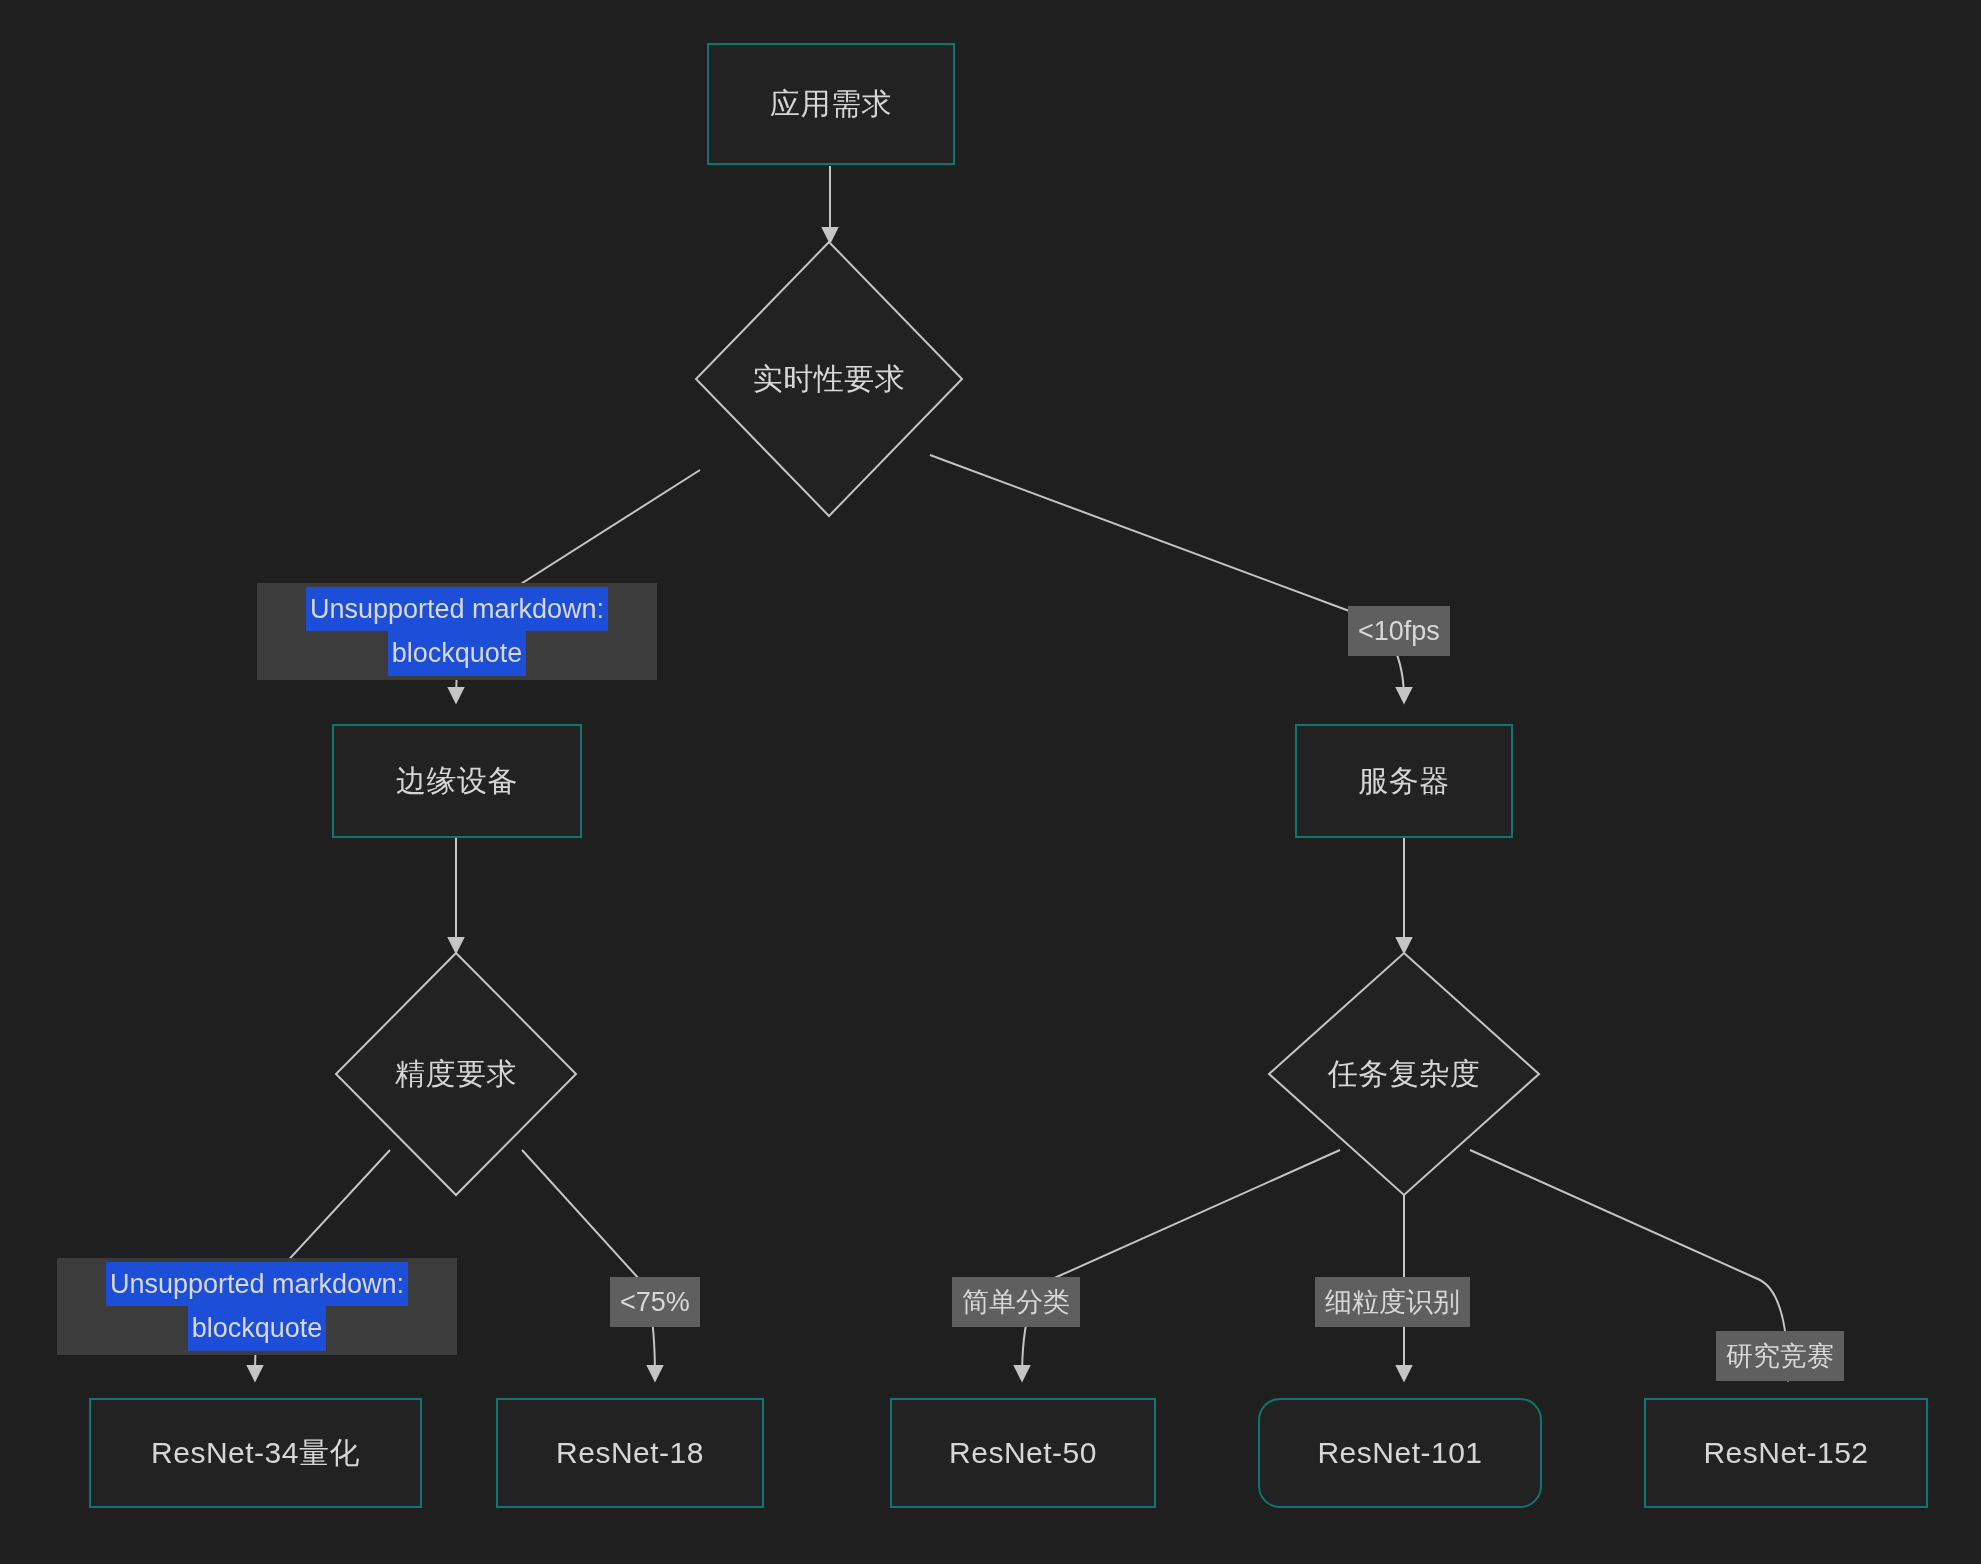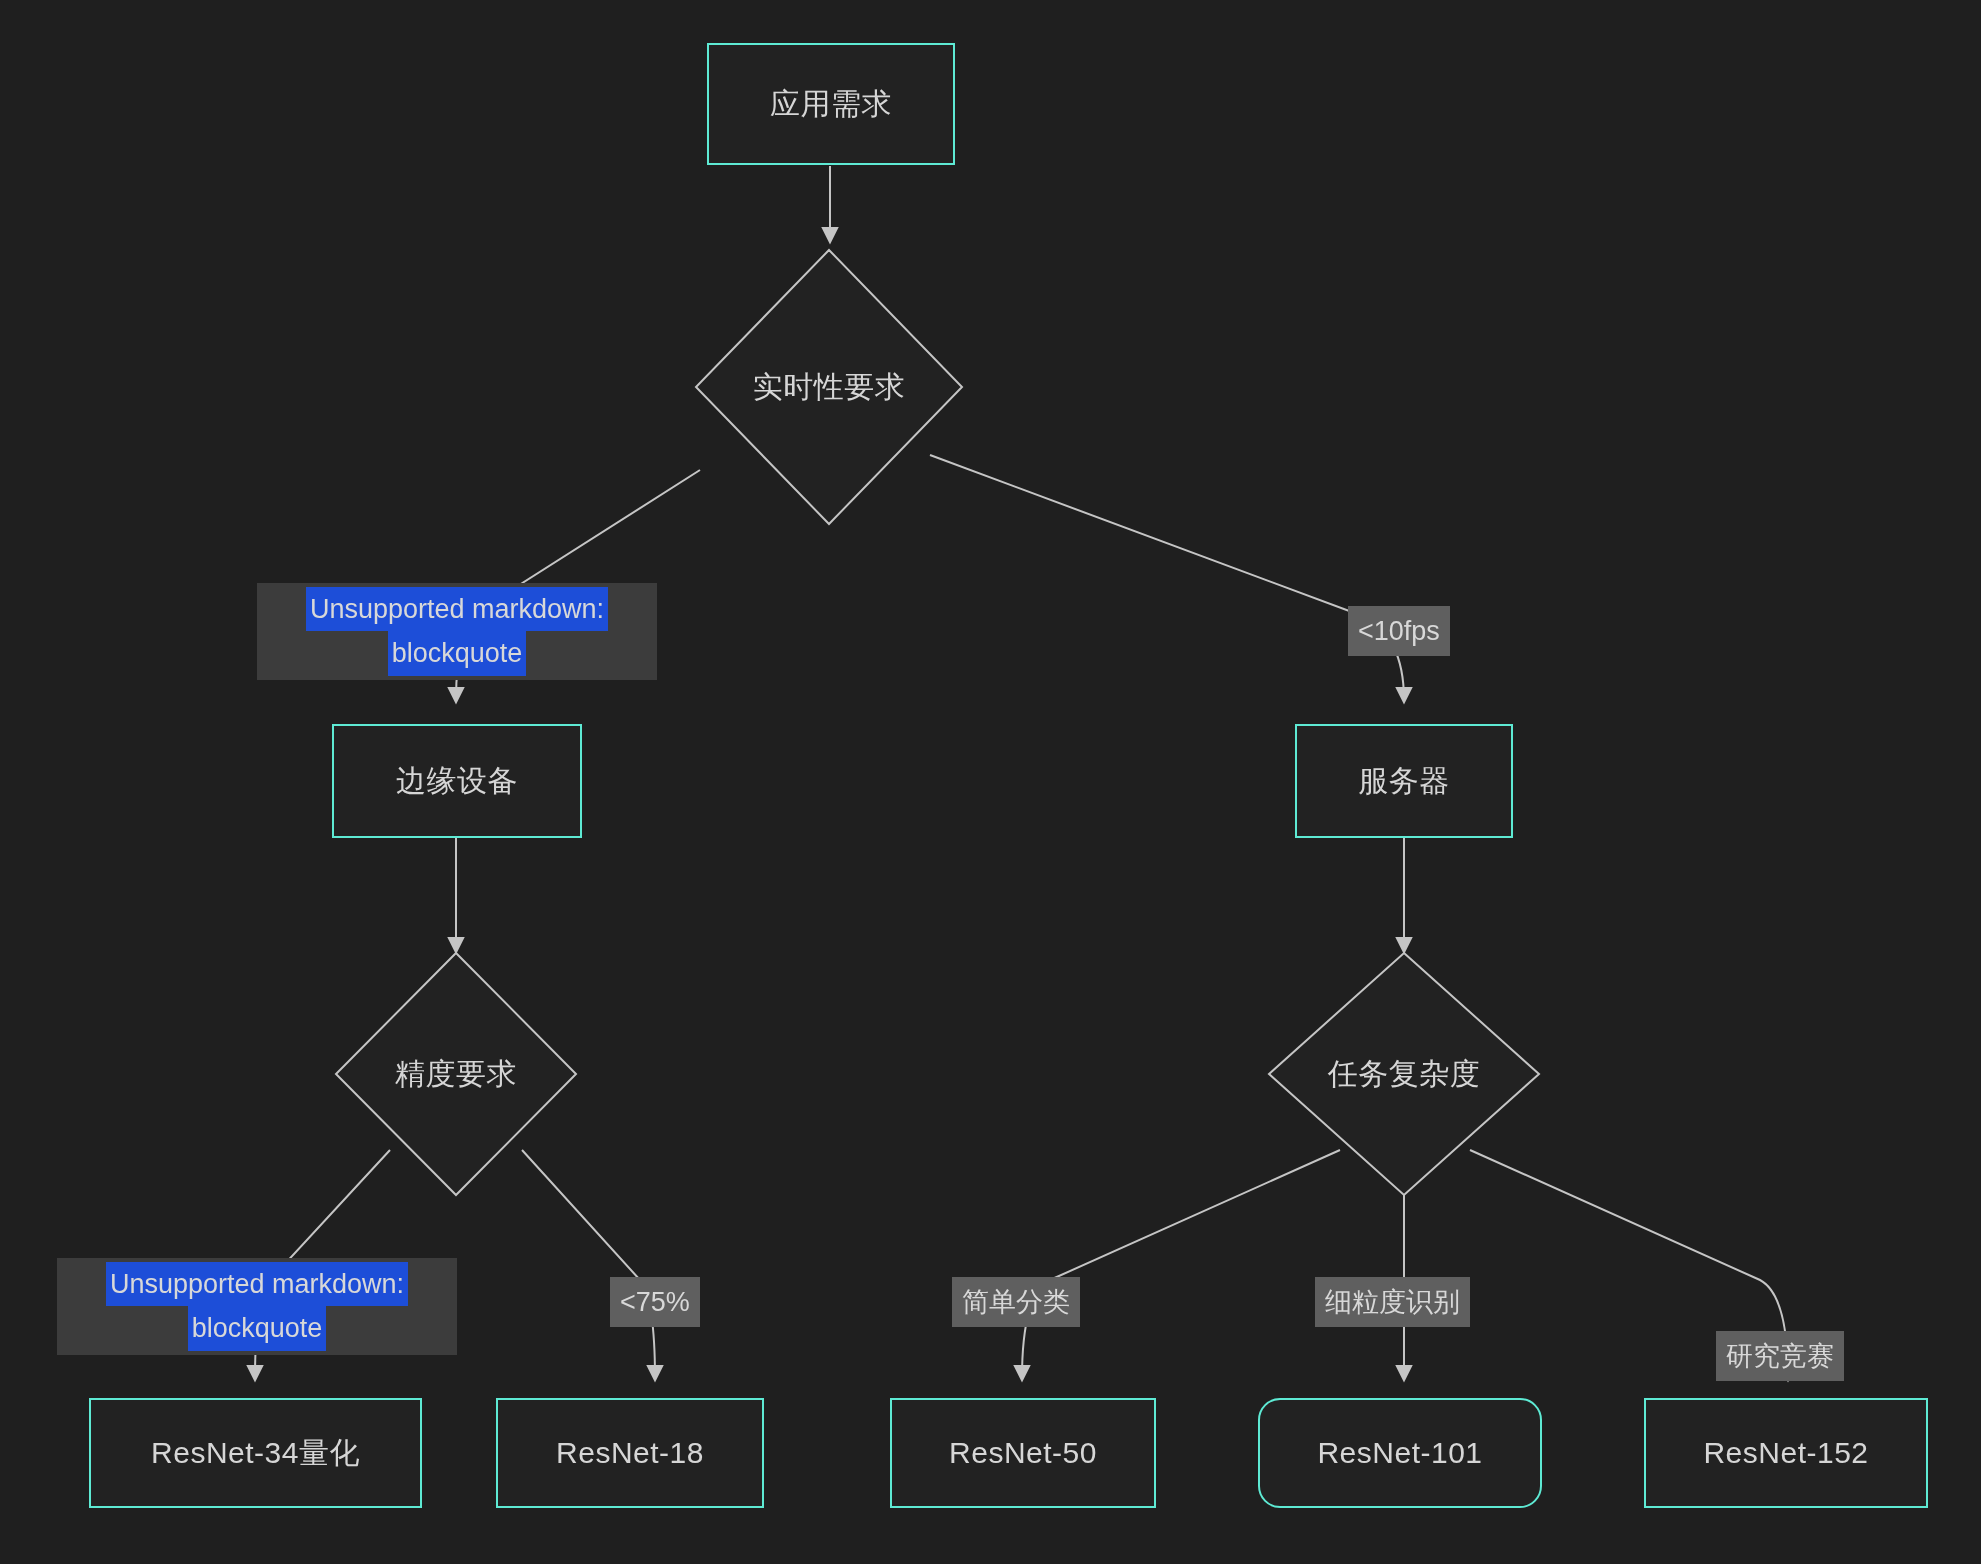--- a/index.html
+++ b/index.html
@@ -27,21 +27,21 @@
     box-sizing: border-box;
     display: flex;
     align-items: center;
     justify-content: center;
     color: #d6d6d6;
     font-size: 30px;
     letter-spacing: 0.5px;
     white-space: nowrap;
   }
   .node-rect {
-    border: 2px solid #5eead4;
+    border: 2px solid #0f766e;
     background: #222222;
   }
   .node-diamond {
     background: transparent;
   }
   .diamond-shape {
     position: absolute;
     left: 0; top: 0;
     width: 100%;
     height: 100%;
@@ -110,21 +110,21 @@
       <path d="M 1404 1180 L 1404 1378"></path>
 
       <path d="M 1470 1150 L 1760 1280 Q 1788 1295 1788 1378"></path>
     </g>
   </svg>
 
   <div class="node node-rect" style="left:707px; top:43px; width:248px; height:122px;">
     <span>应用需求</span>
   </div>
 
-  <div class="node node-diamond" style="left:694px; top:248px; width:270px; height:278px;">
+  <div class="node node-diamond" style="left:694px; top:240px; width:270px; height:278px;">
     <svg class="diamond-shape" viewBox="0 0 270 278" preserveAspectRatio="none">
       <polygon points="135,2 268,139 135,276 2,139" fill="#222222" stroke="#c5c5c5" stroke-width="2"></polygon>
     </svg>
     <span class="diamond-label">实时性要求</span>
   </div>
 
   <div class="node node-rect" style="left:1295px; top:724px; width:218px; height:114px;">
     <span>服务器</span>
   </div>
 

